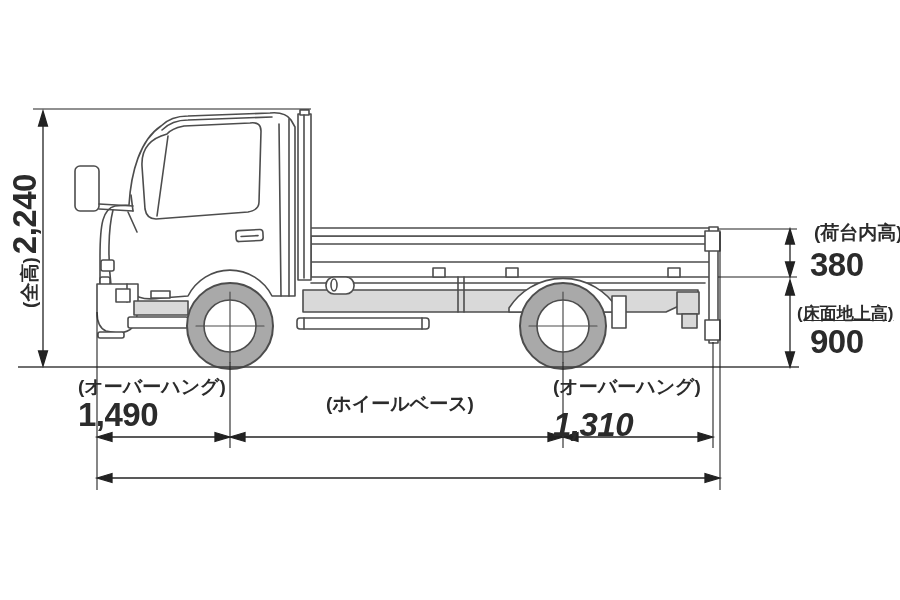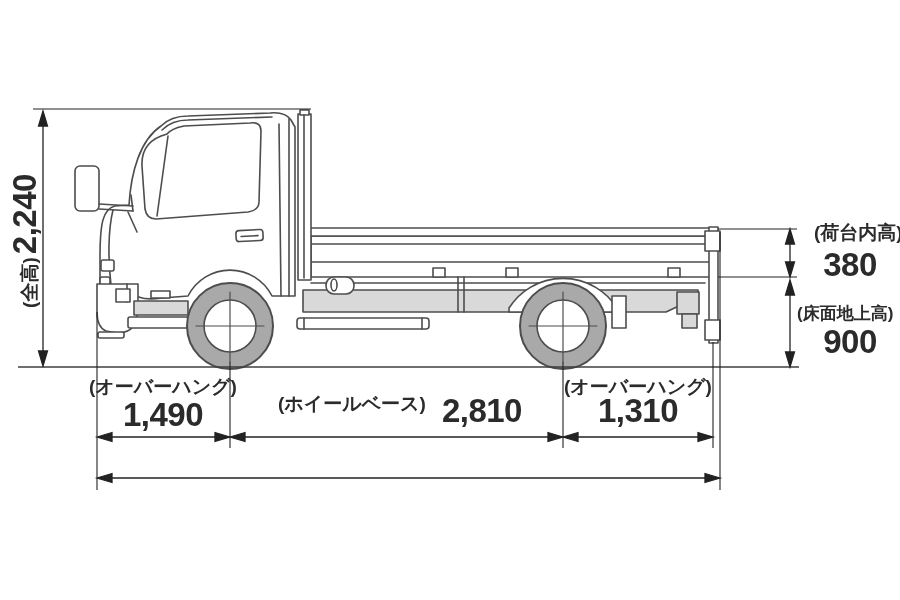--- a/index.html
+++ b/index.html
@@ -3,23 +3,23 @@
 <meta charset="utf-8">
 <style>
   html,body{margin:0;padding:0;background:#fff;}
   .stage{
     position:relative;width:900px;height:600px;background:#ffffff;
     overflow:hidden;font-family:"Liberation Sans",sans-serif;color:#2b2b2b;
   }
   .stage svg{position:absolute;left:0;top:0;}
   .dim-label{position:absolute;white-space:nowrap;line-height:1;}
   .jp{font-size:19px;font-weight:600;line-height:1;}
-  .jp.small{font-size:17px;}
+  .jp.small{font-size:17px;text-decoration:underline;}
   .num{font-size:33px;font-weight:600;letter-spacing:-0.5px;line-height:1;}
-  .center{text-align:center;}
+  .center{}
   .combo{display:flex;align-items:flex-start;justify-content:center;gap:16px;}
   .rot{
     left:-58px;top:222px;width:170px;height:38px;
     transform:rotate(-90deg);
     display:flex;align-items:baseline;justify-content:center;gap:3px;
   }
 </style>
 </head>
 <body>
 
@@ -192,20 +192,19 @@
   <div class="dim-label num center" style="left:810px;top:248px;width:80px;">380</div>
 
   <div class="dim-label jp small" style="left:797px;top:305px;">(床面地上高)</div>
   <div class="dim-label num center" style="left:810px;top:325px;width:80px;">900</div>
 
   <div class="dim-label jp center" style="left:78px;top:377px;width:170px;">(オーバーハング)</div>
   <div class="dim-label num center" style="left:78px;top:398px;width:170px;">1,490</div>
 
   <div class="dim-label combo" style="left:250px;top:394px;width:300px;">
     <span class="jp">(ホイールベース)</span>
-    <span class="num">2,810</span>
   </div>
 
   <div class="dim-label jp center" style="left:553px;top:377px;width:170px;">(オーバーハング)</div>
-  <div class="dim-label num center" style="left:553px;top:394px;width:170px;">1,310</div>
+  <div class="dim-label num center" style="left:553px;top:408px;width:170px;font-style:italic;">1,310</div>
 
 
 </div>
 
 </body></html>

